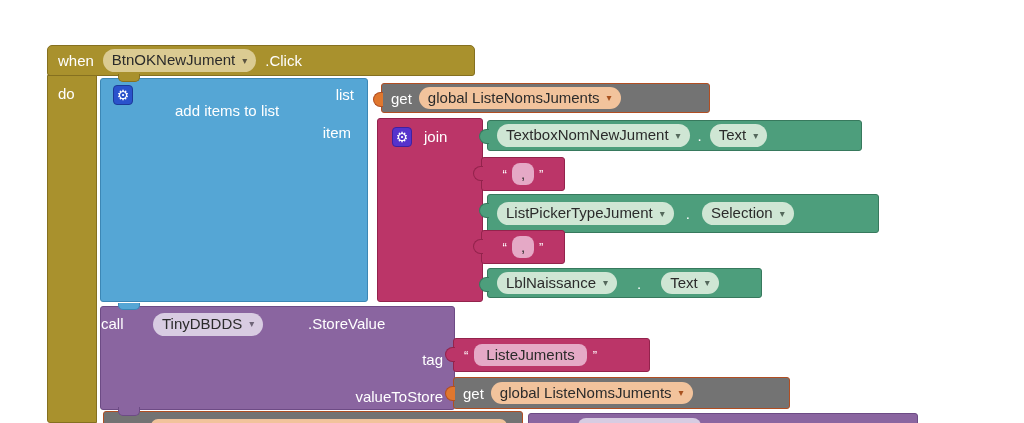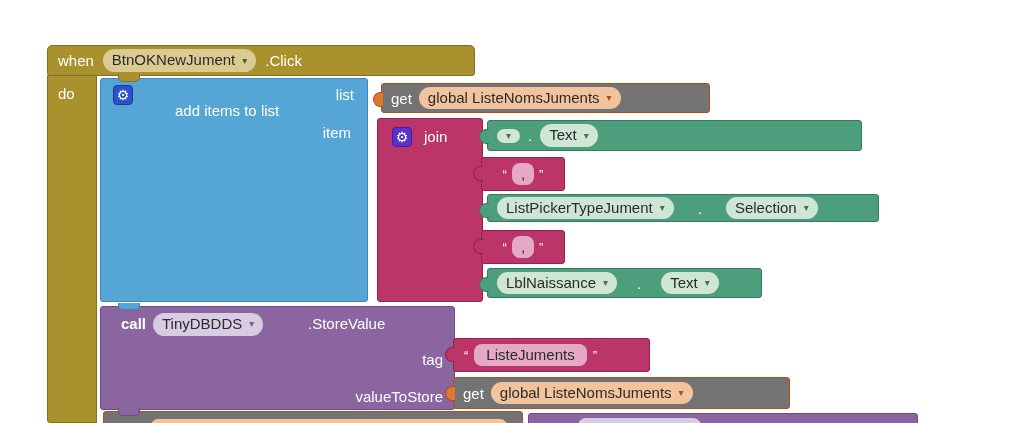--- a/index.html
+++ b/index.html
@@ -104,39 +104,40 @@
   <div class="block magenta" style="left:377px; top:118px; width:106px; height:184px; align-items:flex-start;">
     <span class="gear g-violet abs" style="left:14px; top:8px;">
       <span>⚙</span>
     </span>
     <span class="kw abs" style="left:46px; top:9px;">join</span>
   </div>
 
   <div class="block green" style="left:487px; top:120px; width:375px; height:31px; padding-left:9px; gap:8px;">
     <span class="tab t-green"></span>
     <span class="field f-mint">
+      <span>TextboxNomNewJument</span>
       <span class="caret c-grn">▾</span>
     </span>
     <span class="kw">.</span>
     <span class="field f-mint">
       <span>Text</span>
       <span class="caret c-grn">▾</span>
     </span>
   </div>
 
   <div class="block magenta" style="left:481px; top:157px; width:84px; height:34px; padding:0 9px; gap:5px; justify-content:center;">
     <span class="tab t-magenta"></span>
     <span class="quote">“</span>
     <span class="field f-pink">
       <span>,</span>
     </span>
     <span class="quote">”</span>
   </div>
 
-  <div class="block green" style="left:487px; top:194px; width:392px; height:28px; padding-left:9px; gap:24px;">
+  <div class="block green" style="left:487px; top:194px; width:392px; height:39px; padding-left:9px; gap:12px;">
     <span class="tab t-green"></span>
     <span class="field f-mint">
       <span>ListPickerTypeJument</span>
       <span class="caret c-grn">▾</span>
     </span>
     <span class="kw">.</span>
     <span class="field f-mint">
       <span>Selection</span>
       <span class="caret c-grn">▾</span>
     </span>
@@ -158,21 +159,21 @@
       <span class="caret c-grn">▾</span>
     </span>
     <span class="kw">.</span>
     <span class="field f-mint">
       <span>Text</span>
       <span class="caret c-grn">▾</span>
     </span>
   </div>
 
   <div class="block purple" style="left:100px; top:306px; width:355px; height:104px; align-items:flex-start;">
-    <span class="kw abs" style="left:20px; top:8px;font-weight:bold;">call</span>
+    <span class="kw abs" style="left:0; top:8px;">call</span>
     <span class="field f-lav abs" style="left:52px; top:6px;">
       <span>TinyDBDDS</span>
       <span class="caret c-lav">▾</span>
     </span>
     <span class="kw abs" style="left:207px; top:8px;">.StoreValue</span>
     <span class="kw abs" style="right:11px; top:44px;">tag</span>
     <span class="kw abs" style="right:11px; top:81px;">valueToStore</span>
   </div>
   <div class="plug p-blue" style="left:118px; top:303px; height:7px;"></div>
 

